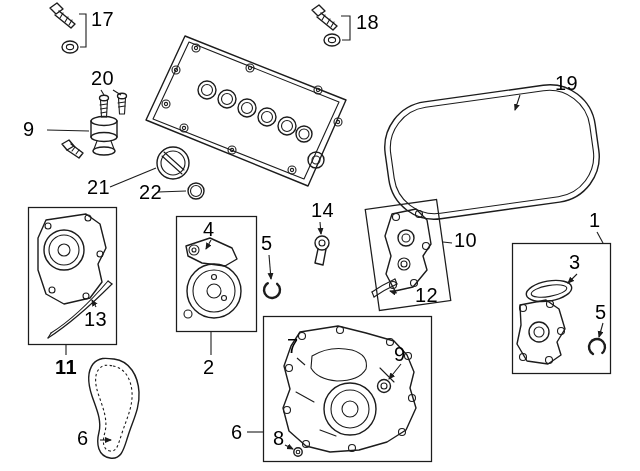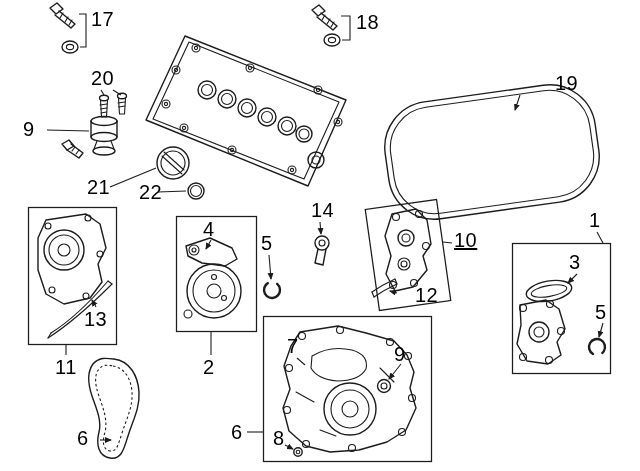--- a/index.html
+++ b/index.html
@@ -274,27 +274,27 @@
   </g>
 </svg>
 
 <div class="callout" style="left:91px;  top:9px;">17</div>
 <div class="callout" style="left:356px; top:12px;">18</div>
 <div class="callout" style="left:91px;  top:68px;">20</div>
 <div class="callout" style="left:23px;  top:119px;">9</div>
 <div class="callout" style="left:507px; top:73px;margin-left:48px;">19</div>
 <div class="callout" style="left:87px;  top:177px;">21</div>
 <div class="callout" style="left:139px; top:182px;">22</div>
-<div class="callout" style="left:55px;  top:357px;">11</div>
+<div class="callout" style="left:55px;  top:357px;font-weight:bold;">11</div>
 <div class="callout" style="left:84px;  top:309px;">13</div>
 <div class="callout" style="left:203px; top:219px;">4</div>
 <div class="callout" style="left:203px; top:357px;">2</div>
 <div class="callout" style="left:261px; top:233px;">5</div>
 <div class="callout" style="left:311px; top:200px;">14</div>
-<div class="callout" style="left:454px; top:230px;text-decoration:underline;">10</div>
+<div class="callout" style="left:454px; top:230px;">10</div>
 <div class="callout" style="left:415px; top:285px;">12</div>
 <div class="callout" style="left:589px; top:210px;">1</div>
 <div class="callout" style="left:569px; top:252px;">3</div>
 <div class="callout" style="left:595px; top:302px;">5</div>
 <div class="callout" style="left:77px;  top:428px;">6</div>
 <div class="callout" style="left:231px; top:422px;">6</div>
 <div class="callout" style="left:287px; top:336px;">7</div>
 <div class="callout" style="left:273px; top:428px;">8</div>
 <div class="callout" style="left:394px; top:344px;">9</div>
 

